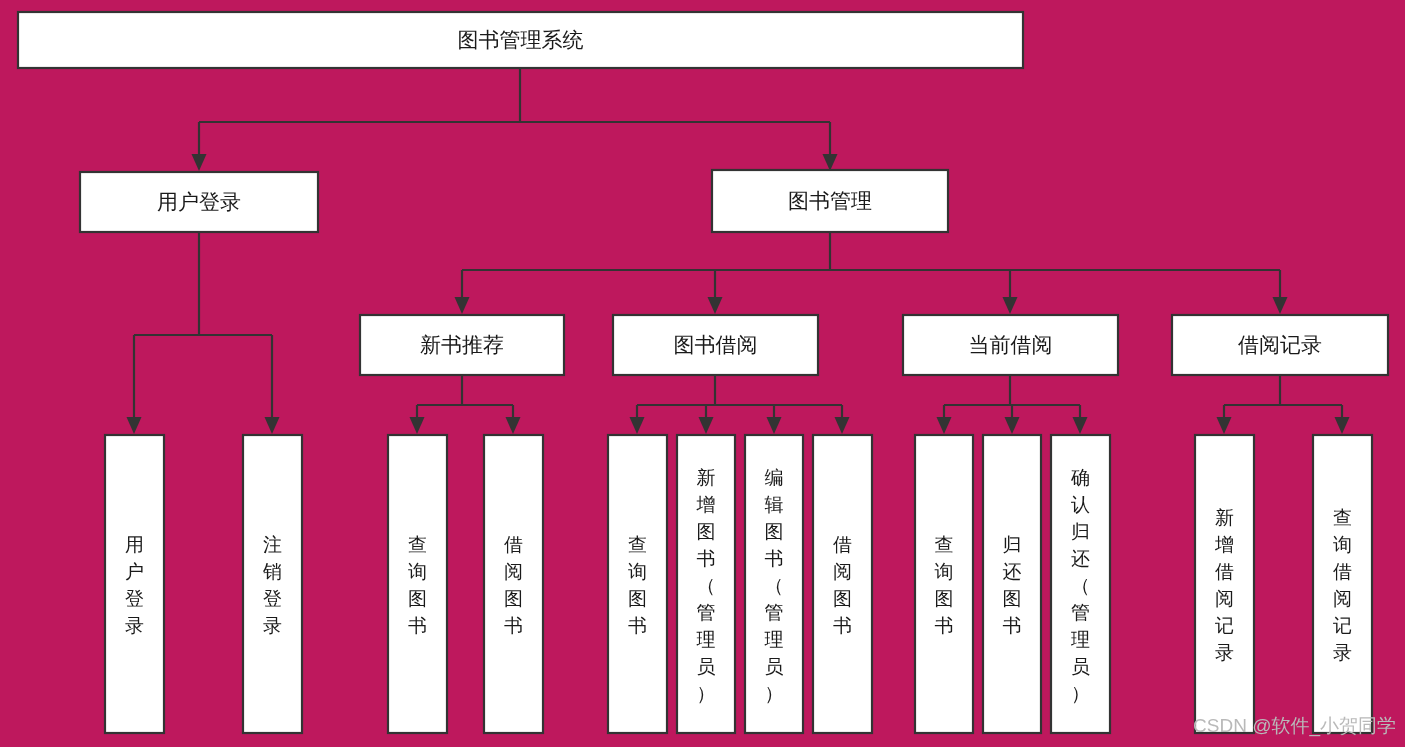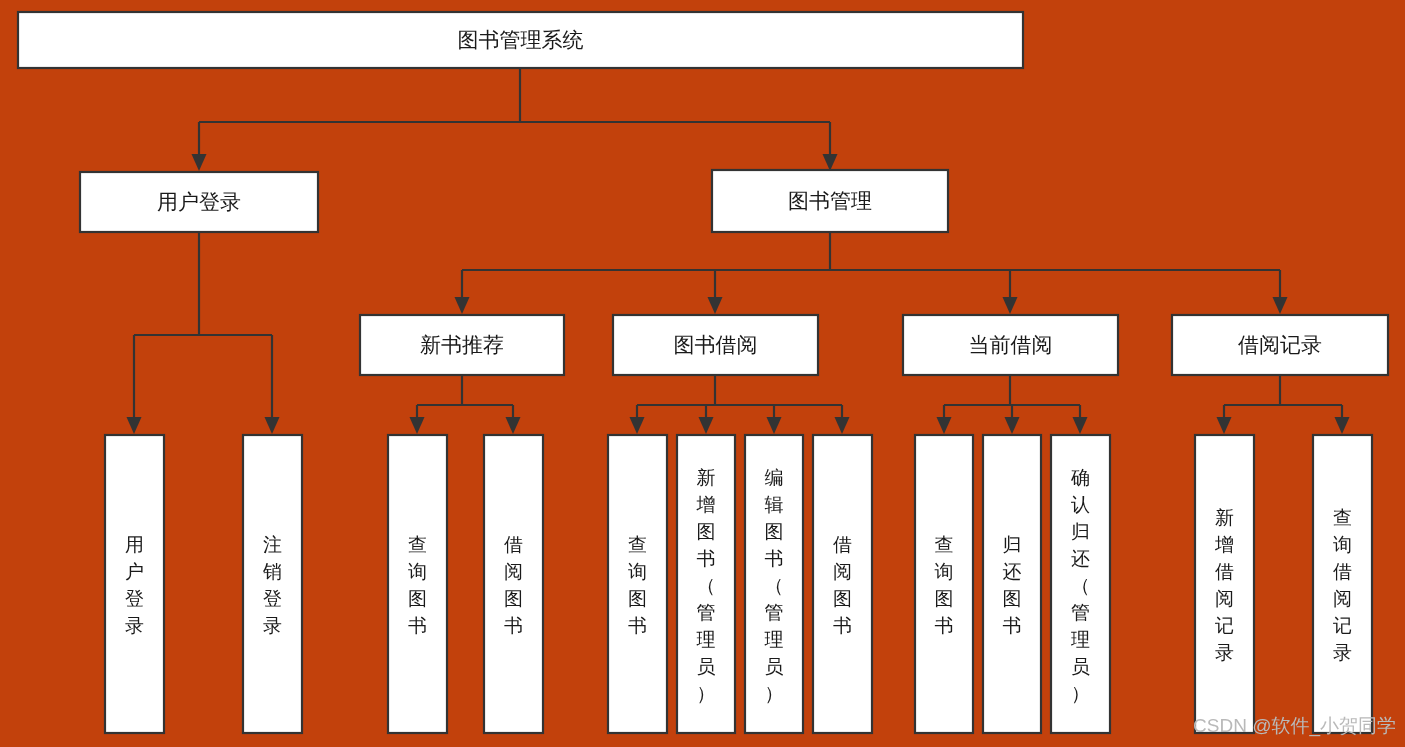--- a/index.html
+++ b/index.html
@@ -8,21 +8,21 @@
     padding: 0;
     background: #ffffff;
   }
   body {
     font-family: "Liberation Sans", "DejaVu Sans", sans-serif;
   }
   #diagram-root {
     position: relative;
     width: 1405px;
     height: 747px;
-    background: #c2410c;
+    background: #be185d;
     overflow: hidden;
   }
   svg.diagram-canvas {
     position: absolute;
     left: 0;
     top: 0;
     width: 1405px;
     height: 747px;
     display: block;
   }

